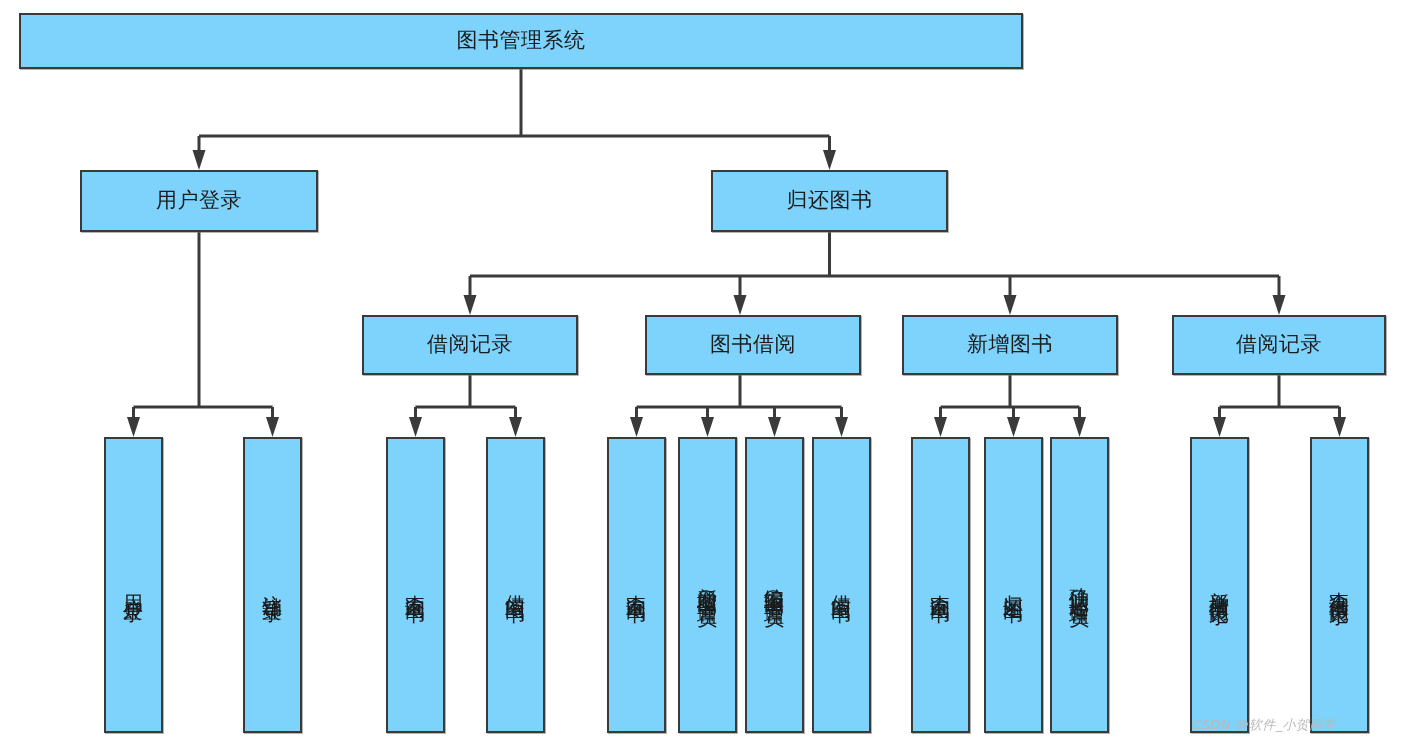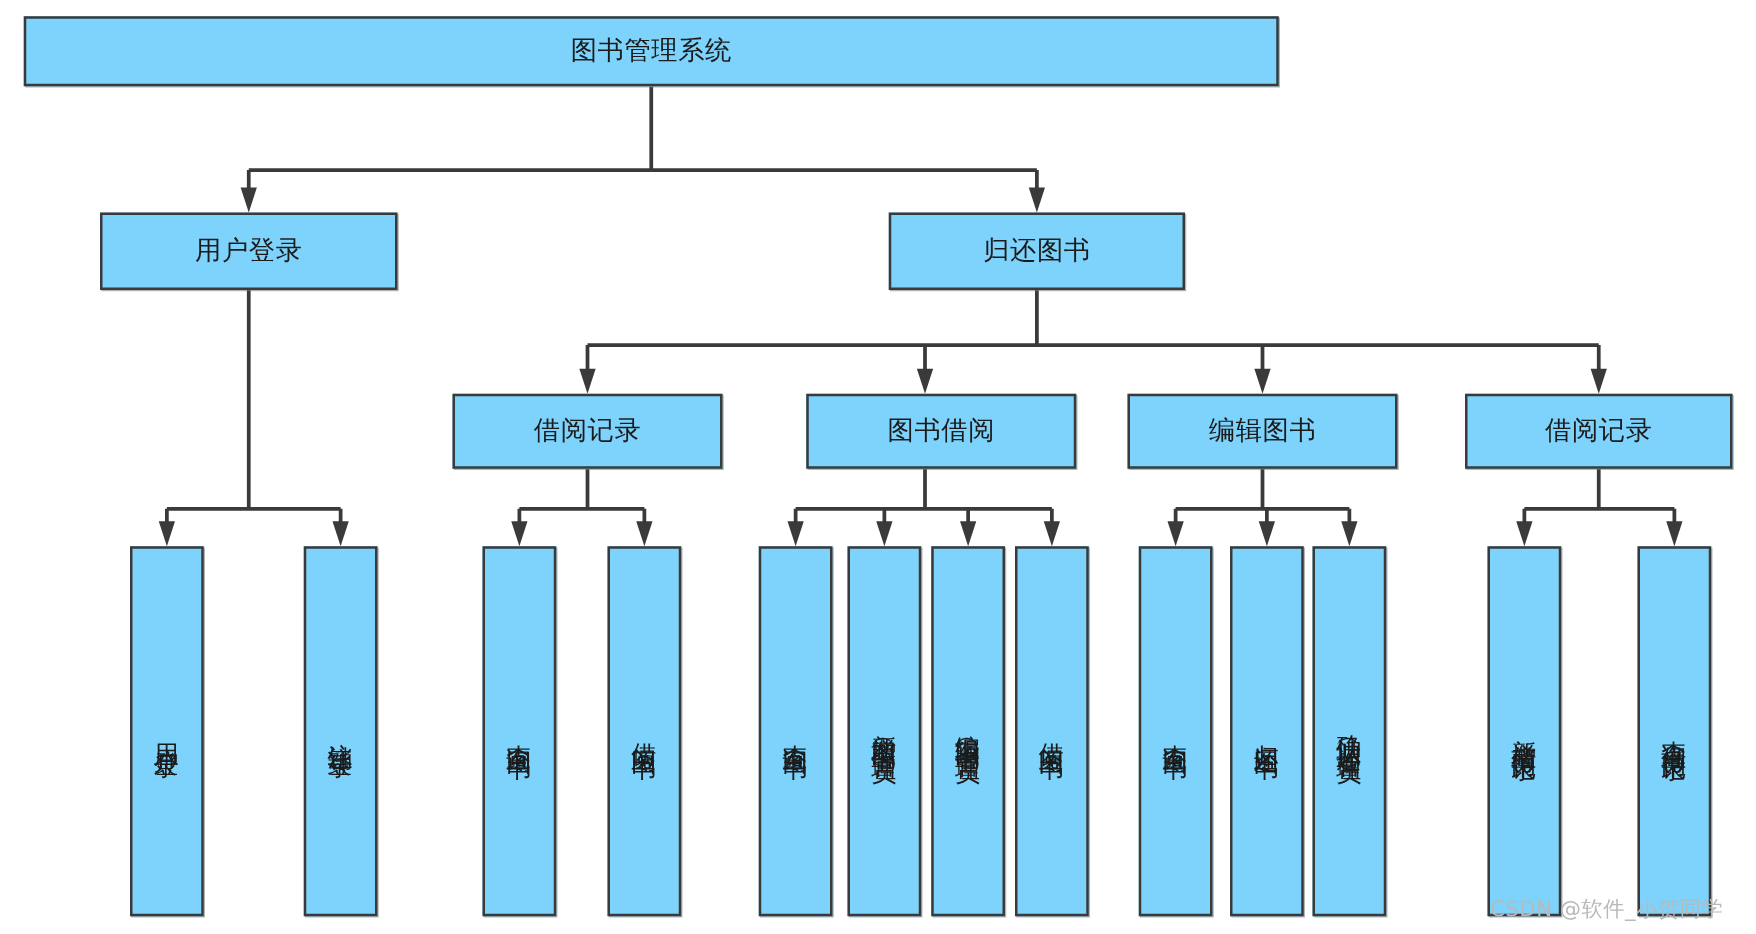--- a/index.html
+++ b/index.html
@@ -27,24 +27,25 @@
   .node-box.vertical .node-label{
     writing-mode:vertical-rl;
     text-orientation:upright;
     font-size:20px;
     letter-spacing:3px;
     line-height:1.0;
   }
   .watermark{
     position:absolute;
     color:#b9b9b9;
-    font-size:17px;
+    font-size:13px;
     white-space:nowrap;
     letter-spacing:0.4px;
     pointer-events:none;
+    font-style:italic;
   }
   svg line, svg polygon, svg path{shape-rendering:geometricPrecision;}
 </style>
 </head>
 <body>
 
 <svg id="canvas" width="1405" height="747" viewBox="0 0 1405 747" xmlns="http://www.w3.org/2000/svg">
     <line x1="521" y1="69" x2="521" y2="136" stroke="#3a3a3a" stroke-width="3"></line>
     <line x1="199" y1="136" x2="829.5" y2="136" stroke="#3a3a3a" stroke-width="3"></line>
     <line x1="199" y1="136" x2="199" y2="152" stroke="#3a3a3a" stroke-width="3"></line>
@@ -109,21 +110,21 @@
     <div class="node-box" style="left: 711px; top: 170px; width: 237px; height: 62px; border-color: rgb(58, 58, 58);">
       <div class="node-label" style="color: rgb(27, 27, 27);">归还图书</div>
     </div>
     <div class="node-box" style="left: 362px; top: 315px; width: 216px; height: 60px; border-color: rgb(58, 58, 58);">
       <div class="node-label" style="color: rgb(27, 27, 27);">借阅记录</div>
     </div>
     <div class="node-box" style="left: 632px; top: 315px; width: 216px; height: 60px; border-color: rgb(58, 58, 58); margin-left: 13px;">
       <div class="node-label" style="color: rgb(27, 27, 27);">图书借阅</div>
     </div>
     <div class="node-box" style="left: 902px; top: 315px; width: 216px; height: 60px; border-color: rgb(58, 58, 58);">
-      <div class="node-label" style="color: rgb(27, 27, 27);">编辑图书</div>
+      <div class="node-label" style="color: rgb(27, 27, 27);">新增图书</div>
     </div>
     <div class="node-box" style="left: 1172px; top: 315px; width: 214px; height: 60px; border-color: rgb(58, 58, 58);">
       <div class="node-label" style="color: rgb(27, 27, 27); font-family: Liberation Serif, serif;">借阅记录</div>
     </div>
     <div class="node-box vertical" style="left: 104px; top: 437px; width: 59px; height: 296px; border-color: rgb(58, 58, 58);">
       <div class="node-label" style="color: rgb(27, 27, 27);">用户登录</div>
     </div>
     <div class="node-box vertical" style="left: 243px; top: 437px; width: 59px; height: 296px; border-color: rgb(58, 58, 58);">
       <div class="node-label" style="color: rgb(27, 27, 27);">注销登录</div>
     </div>

